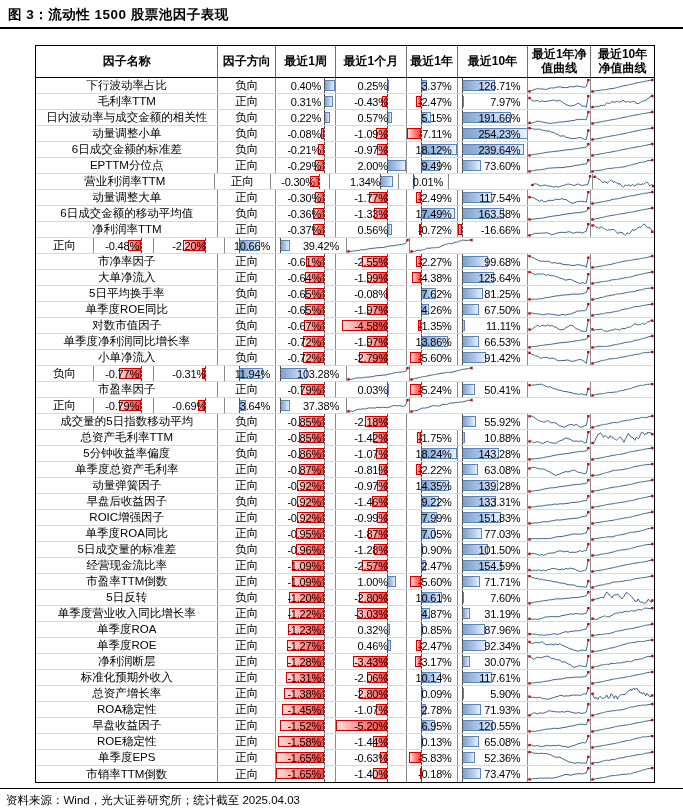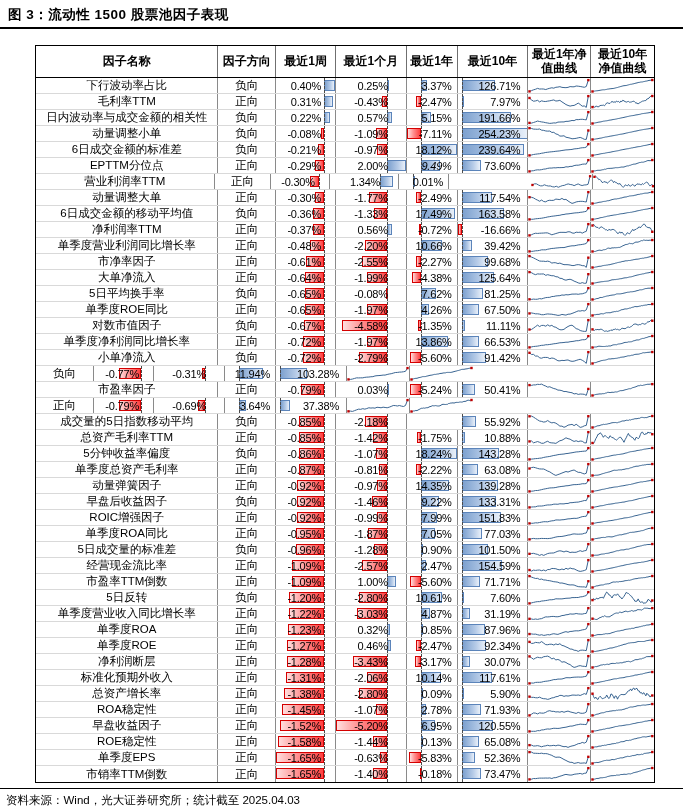--- a/index.html
+++ b/index.html
@@ -244,21 +244,21 @@
             <span class="val" style="padding-right: 14px;">-0.29%</span>
           </div>
           <div class="td num" style="width: 71px;">
             <div class="bar pos" style="left: 50.5556px; width: 19.4444px;"></div>
             <div class="axis" style="left: 50.5556px;"></div>
             <span class="val" style="padding-right: 18px;">2.00%</span>
           </div>
           <div class="td num" style="width: 51px;">
             <div class="bar pos" style="left: 14.0237px; width: 18.7179px;"></div>
             <div class="axis" style="left: 14.0237px;"></div>
-            <span class="val" style="padding-right: 5px; font-style: italic;">9.49%</span>
+            <span class="val" style="padding-right: 5px;">9.49%</span>
           </div>
           <div class="td num" style="width: 71px;">
             <div class="bar pos" style="left: 4.30507px; width: 19.0188px;"></div>
             <div class="axis" style="left: 4.30507px;"></div>
             <span class="val" style="padding-right: 7px;">73.60%</span>
           </div>
           <div class="td spark" style="width: 63px;">
             <svg width="63" height="16" viewBox="0 0 63 16" xmlns="http://www.w3.org/2000/svg">
               <path d="M1.5,13.5 L3.6,13.0 L5.6,12.8 L7.7,12.2 L9.8,11.9 L11.8,12.0 L13.9,11.7 L16.0,11.2 L18.1,11.0 L20.1,10.4 L22.2,10.1 L24.3,10.1 L26.3,9.8 L28.4,9.9 L30.5,9.6 L32.5,9.7 L34.6,9.6 L36.7,9.5 L38.7,8.8 L40.8,9.0 L42.9,8.4 L44.9,8.4 L47.0,7.6 L49.1,7.2 L51.2,7.2 L53.2,6.8 L55.3,6.2 L57.4,6.0 L59.4,6.1 L61.5,2.0 " fill="none" stroke="#35618f" stroke-width="1"></path>
               <rect x="0.3" y="12.3" width="2.4" height="2.4" fill="#c00000"></rect>
@@ -419,21 +419,20 @@
           </div>
           <div class="td spark" style="width: 63px;">
             <svg width="63" height="16" viewBox="0 0 63 16" xmlns="http://www.w3.org/2000/svg">
               <path d="M1.5,3.5 L2.6,2.3 L3.7,3.7 L4.8,5.1 L5.9,5.3 L7.0,5.5 L8.0,6.6 L9.1,5.6 L10.2,4.8 L11.3,5.3 L12.4,5.9 L13.5,7.0 L14.6,7.8 L15.7,7.7 L16.8,8.8 L17.9,7.4 L19.0,7.8 L20.0,8.2 L21.1,7.5 L22.2,7.4 L23.3,7.9 L24.4,8.8 L25.5,9.8 L26.6,11.5 L27.7,11.3 L28.8,9.8 L29.9,11.2 L31.0,10.0 L32.0,11.5 L33.1,12.4 L34.2,13.5 L35.3,12.3 L36.4,10.7 L37.5,11.3 L38.6,11.9 L39.7,10.4 L40.8,8.9 L41.9,7.3 L43.0,8.8 L44.0,7.4 L45.1,7.5 L46.2,6.3 L47.3,6.1 L48.4,4.7 L49.5,5.9 L50.6,4.3 L51.7,3.5 L52.8,2.0 L53.9,2.3 L55.0,4.1 L56.0,5.2 L57.1,5.4 L58.2,5.8 L59.3,5.7 L60.4,7.4 L61.5,9.8 " fill="none" stroke="#35618f" stroke-width="1"></path>
               <rect x="0.3" y="2.3" width="2.4" height="2.4" fill="#c00000"></rect>
               <rect x="60.3" y="8.6" width="2.4" height="2.4" fill="#c00000"></rect>
             </svg>
           </div>
         </div>
         <div class="tr">
-          <div class="td name" style="width: 183px;">单季度营业利润同比增长率</div>
           <div class="td dir" style="width: 58px;">正向</div>
           <div class="td num" style="width: 60px;">
             <div class="bar neg" style="left: 33.6732px; width: 13.8146px;"></div>
             <div class="axis" style="left: 47.4878px;"></div>
             <span class="val" style="padding-right: 14px;">-0.48%</span>
           </div>
           <div class="td num" style="width: 71px;">
             <div class="bar neg" style="left: 29.1667px; width: 21.3889px;"></div>
             <div class="axis" style="left: 50.5556px;"></div>
             <span class="val" style="padding-right: 18px;">-2.20%</span>

